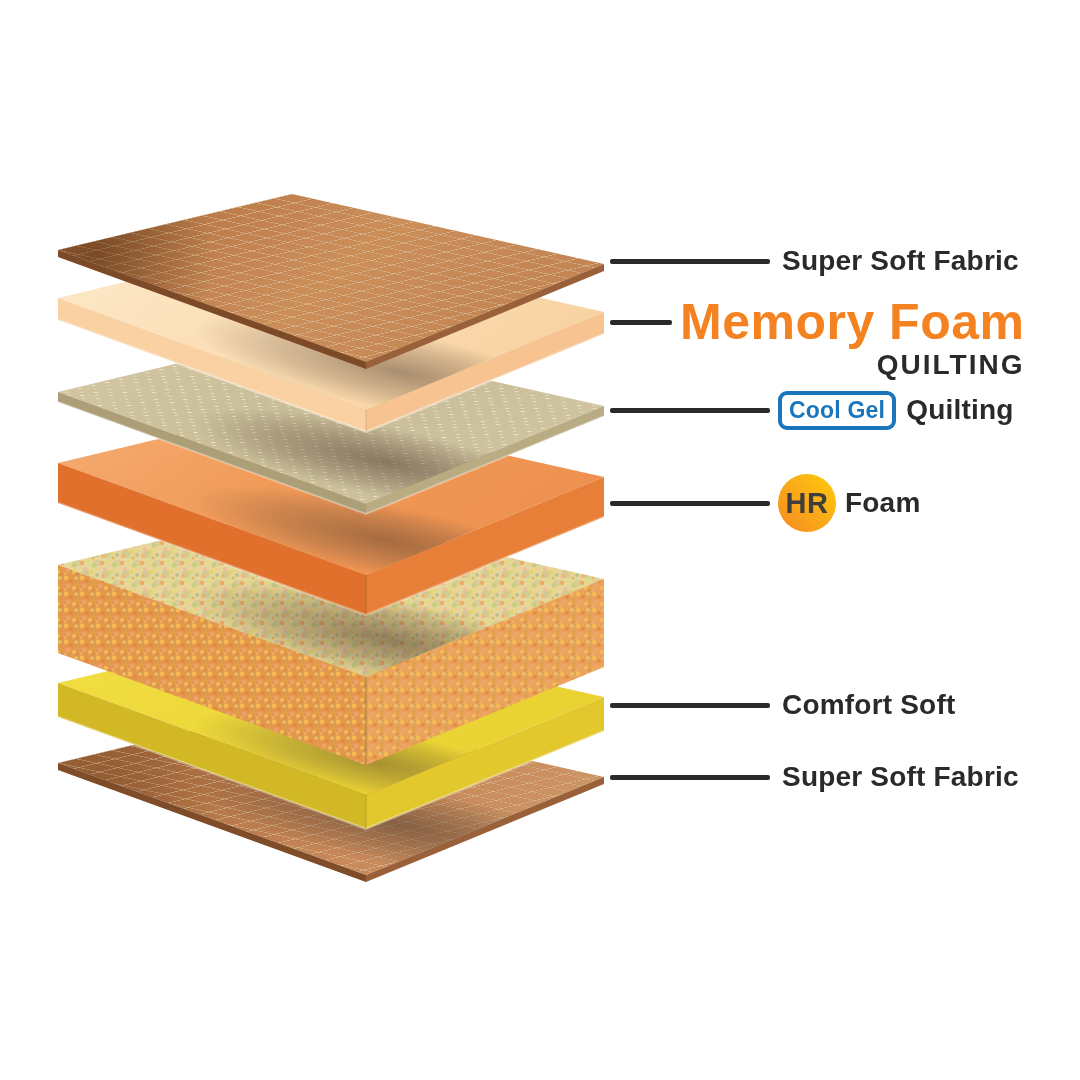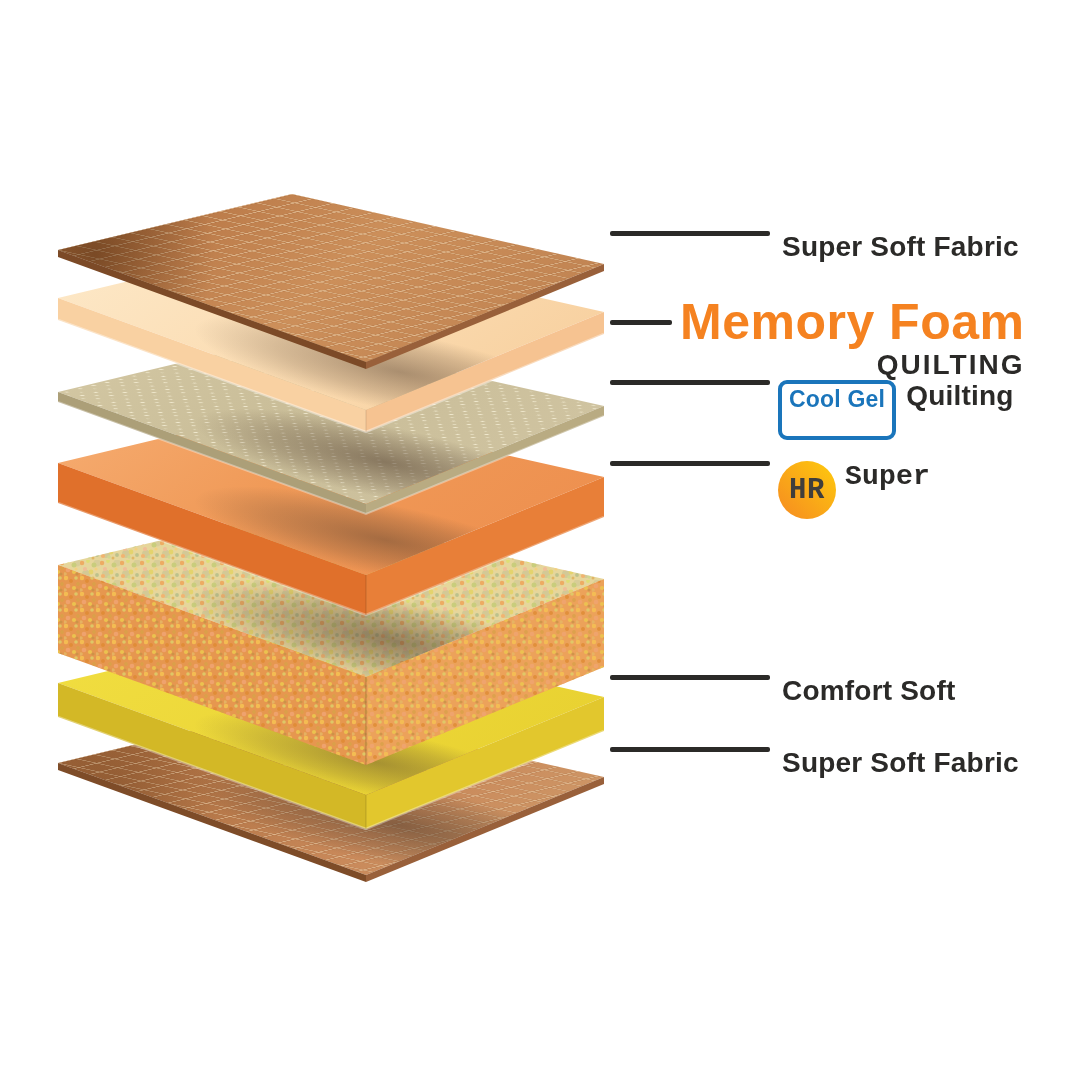--- a/index.html
+++ b/index.html
@@ -2,21 +2,21 @@
 <html><head>
 <meta charset="utf-8">
 <style>
   html,body{margin:0;padding:0;background:#ffffff;}
   .canvas{
     position:relative;width:1080px;height:1080px;background:#ffffff;
     font-family:"Liberation Sans",sans-serif;overflow:hidden;
   }
   .stack-svg{position:absolute;left:0;top:0;}
   .lbl{
-    position:absolute;left:610px;display:flex;
+    position:absolute;left:610px;display:flex;align-items:center;
     color:#2b2a28;font-weight:bold;white-space:nowrap;
   }
   .lbl .leader{height:5px;background:#2b2a28;border-radius:2px;flex:0 0 auto;}
   .txt{font-size:28px;letter-spacing:.2px;}
   .row-std{height:60px;}
   .row-std .leader{width:160px;margin-right:12px;}
 
   
   .row-mf{top:294px;height:120px;align-items:flex-start;}
   .row-mf .leader{width:62px;margin-top:26px;margin-right:8px;}
@@ -27,21 +27,21 @@
   
   .row-cg{top:380px;height:60px;}
   .row-cg .leader{width:160px;margin-right:8px;}
   .cg-badge{
     border:4px solid #1a75bb;border-radius:9px;color:#1a75bb;
     font-size:23px;padding:2px 7px;letter-spacing:.2px;
   }
   .cg-txt{margin-left:10px;}
 
   
-  .row-hr{top:461px;height:60px;font-family:Liberation Mono, monospace;}
+  .row-hr{top:473px;height:60px;}
   .row-hr .leader{width:160px;margin-right:8px;}
   .hr-badge{
     width:58px;height:58px;border-radius:50%;
     background:linear-gradient(45deg,#f7941e 15%,#fdc110 85%);
     display:flex;align-items:center;justify-content:center;
     color:#3f3e3c;font-size:29px;letter-spacing:.5px;
   }
   .hr-txt{margin-left:9px;}
 </style>
 </head>
@@ -246,21 +246,21 @@
     <span class="leader"></span>
     <div class="mf-block">
       <span class="mf-main">Memory Foam</span>
       <span class="mf-sub">QUILTING</span>
     </div>
   </div>
 
   <div class="lbl row-hr">
     <span class="leader"></span>
     <span class="hr-badge">HR</span>
-    <span class="txt hr-txt">Super</span>
+    <span class="txt hr-txt">Foam</span>
   </div>
 
 
   <div class="lbl row-std" style="top:675px;">
     <span class="leader"></span>
     <span class="txt">Comfort Soft</span>
   </div>
 
   <div class="lbl row-std" style="top:747px;">
     <span class="leader"></span>

